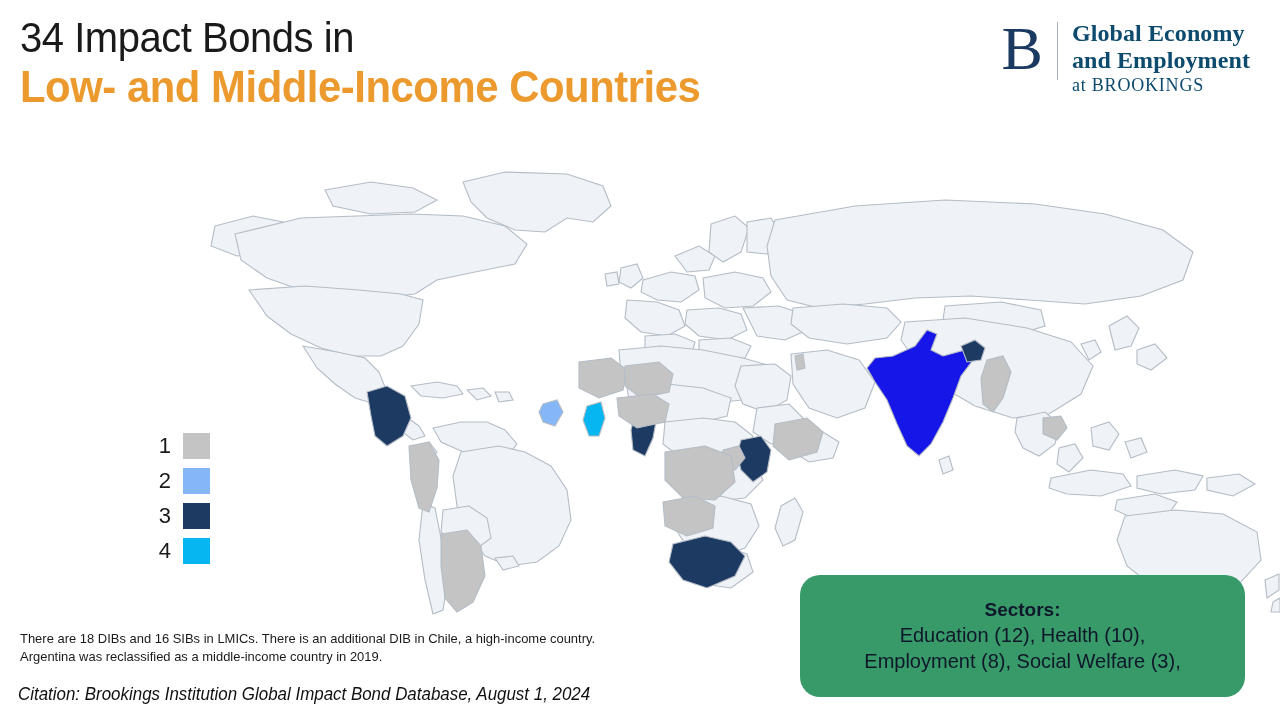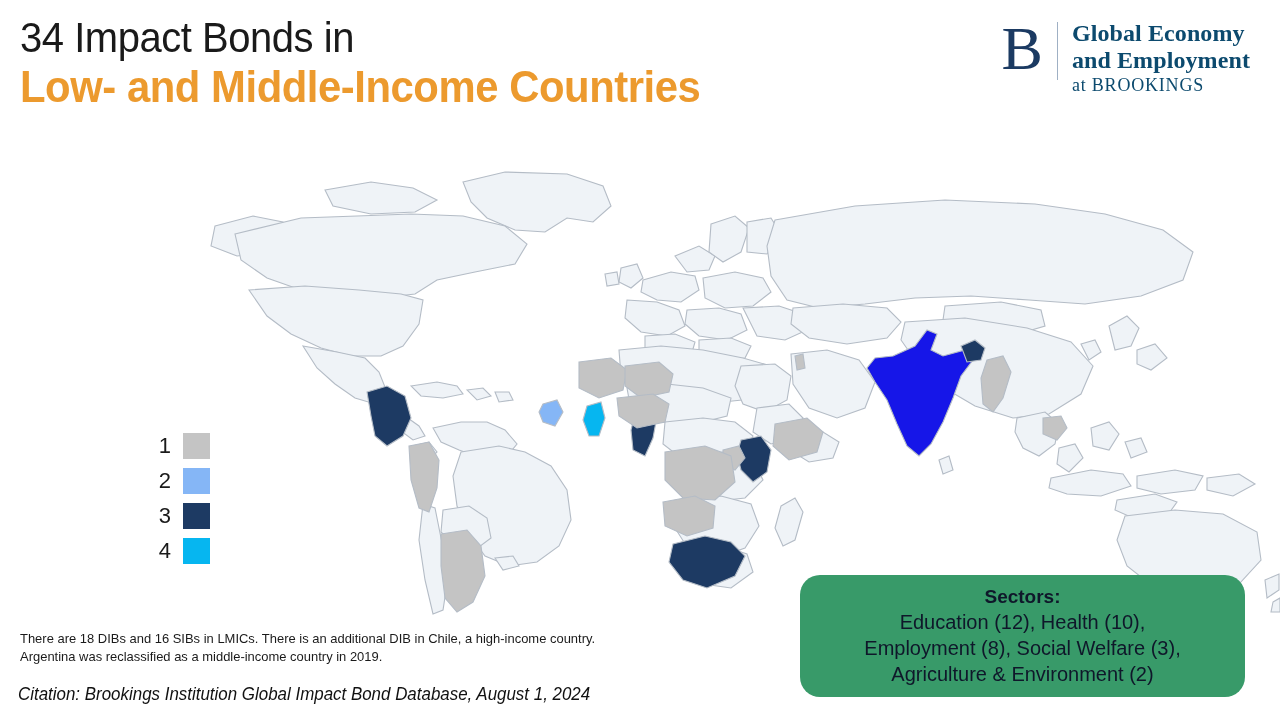--- a/index.html
+++ b/index.html
@@ -235,14 +235,13 @@
   </div>
 </div>
 
 <div id="footnote">There are 18 DIBs and 16 SIBs in LMICs. There is an additional DIB in Chile, a high-income country. Argentina was reclassified as a middle-income country in 2019.</div>
 <div id="citation">Citation: Brookings Institution Global Impact Bond Database, August 1, 2024</div>
 
 <div id="sectors-box" style="background: rgb(56, 154, 105); color: #0f172a;">
   <div id="sectors-title">Sectors:</div>
   <div class="sectors-line">Education (12), Health (10),</div>
   <div class="sectors-line">Employment (8), Social Welfare (3),</div>
-  <div class="sectors-line">Agriculture &amp; Environment (2)</div>
 </div>
 
 </body></html>

